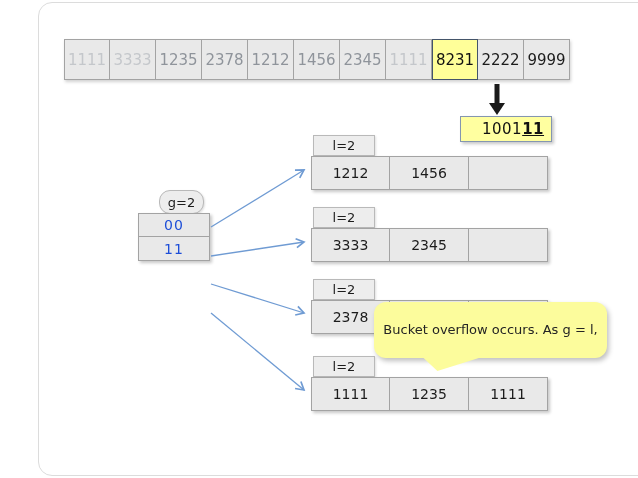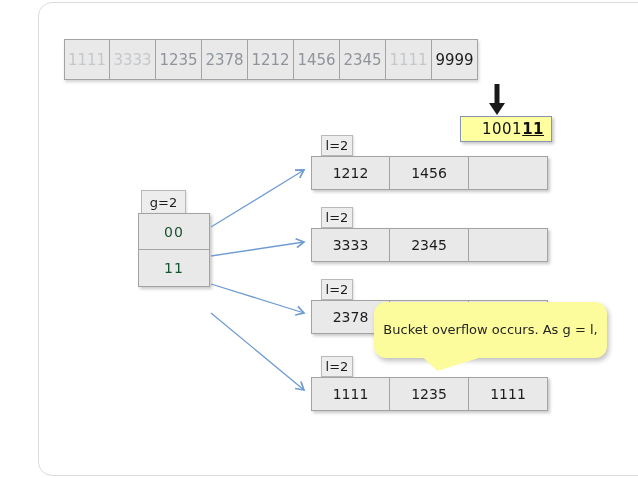--- a/index.html
+++ b/index.html
@@ -25,31 +25,31 @@
              background:#ffffa0; border:1px solid #8496b0; box-sizing:border-box;
              box-shadow:2px 2px 3px rgba(0,0,0,0.22);
              display:flex; align-items:center; justify-content:center;
              font-size:15px; color:#111111; letter-spacing:0.5px;padding-left:14px; }
   .hashbox .suffix { font-weight:bold; text-decoration:underline; }
 
   
   .tab { position:absolute; box-sizing:border-box; background:#ededed;
          border:1px solid #b9b9b9; display:flex; align-items:center; justify-content:center;
          font-size:13px; color:#1c1c1c; box-shadow:1px 1px 2px rgba(0,0,0,0.12); }
-  .dir-tab { left:105px; top:190px; width:45px; height:24px; }
+  .dir-tab { left:123px; top:190px; width:45px; height:24px;border-radius:11px; }
   .dir-col { position:absolute; left:102px; top:213px; width:72px;
              box-shadow:2px 2px 3px rgba(0,0,0,0.22); }
-  .dir-cell { height:37px; box-sizing:border-box; background:#e9e9e9;
+  .dir-cell { height:24px; box-sizing:border-box; background:#e9e9e9;
               border:1px solid #a3a3a3; border-top:none;
               display:flex; align-items:center; justify-content:center;
-              font-size:14px; color:#14532d; letter-spacing:1px; }
+              font-size:14px; color:#1d4ed8; letter-spacing:1px; }
   .dir-cell.first { border-top:1px solid #a3a3a3; }
 
   
-  .bucket-tab { left:285px; width:32px; height:21px; }
+  .bucket-tab { left:277px; width:62px; height:21px; }
   .bucket-row { position:absolute; left:275px; display:flex; height:34px;
                 box-shadow:2px 2px 3px rgba(0,0,0,0.22); }
   .bcell { width:79px; box-sizing:border-box; background:#e9e9e9;
            border:1px solid #a3a3a3; border-left:none;
            display:flex; align-items:center; justify-content:center;
            font-size:14px; color:#1c1c1c; }
   .bcell.first { border-left:1px solid #a3a3a3; }
 
   
   .overlay { position:absolute; left:0; top:0; z-index:4; pointer-events:none; }
@@ -71,20 +71,22 @@
 
   <div class="hash-row">
     <div class="hcell first faded">1111</div>
     <div class="hcell faded">3333</div>
     <div class="hcell gray">1235</div>
     <div class="hcell gray">2378</div>
     <div class="hcell gray">1212</div>
     <div class="hcell gray">1456</div>
     <div class="hcell gray">2345</div>
     <div class="hcell faded">1111</div>
+    <div class="hcell highlight">8231</div>
+    <div class="hcell black">2222</div>
     <div class="hcell black">9999</div>
   </div>
 
   <svg class="overlay" width="638" height="478" viewBox="0 0 638 478">
     <defs>
       <marker id="arrowOpen" markerWidth="10" markerHeight="10" refX="7" refY="4.5" orient="auto">
         <path d="M1,1 L7,4.5 L1,8" fill="none" stroke="#6f9bd3" stroke-width="1.3"></path>
       </marker>
     </defs>
     <g>

